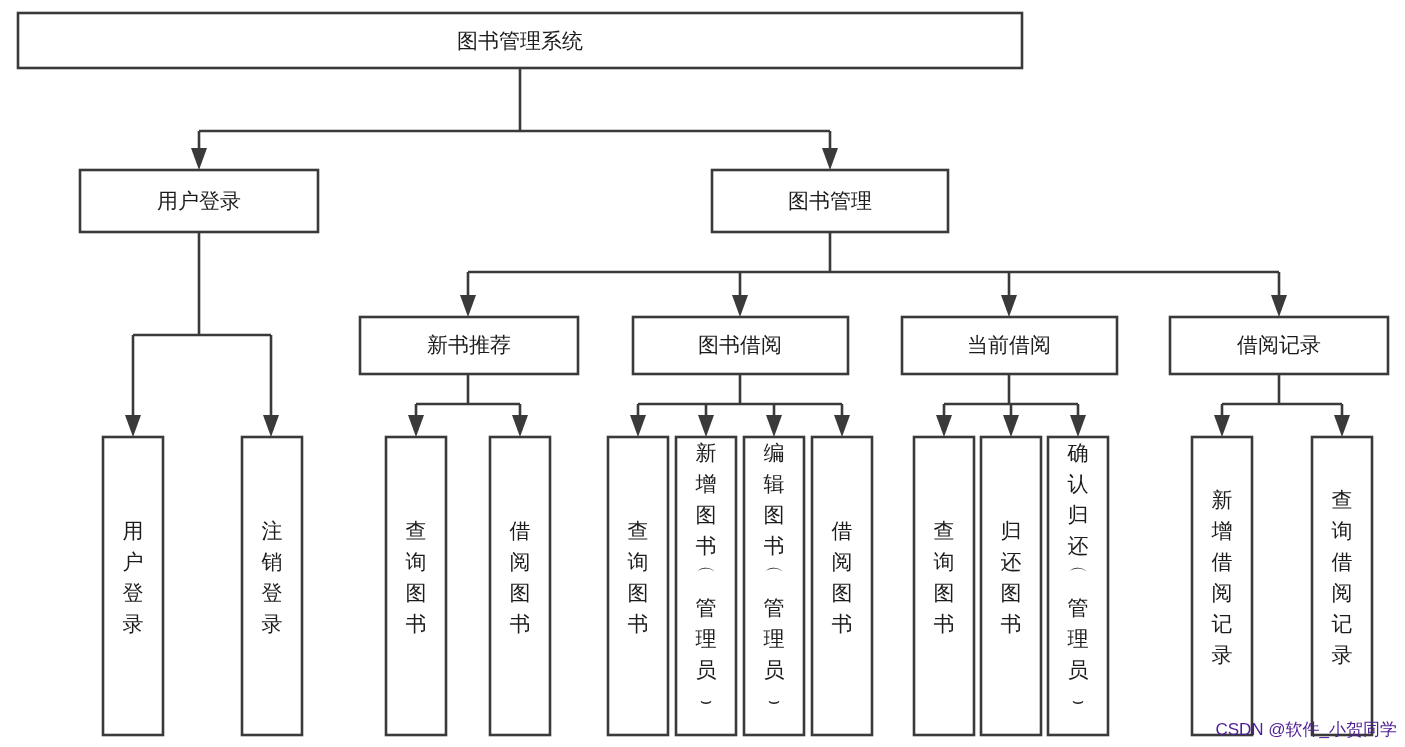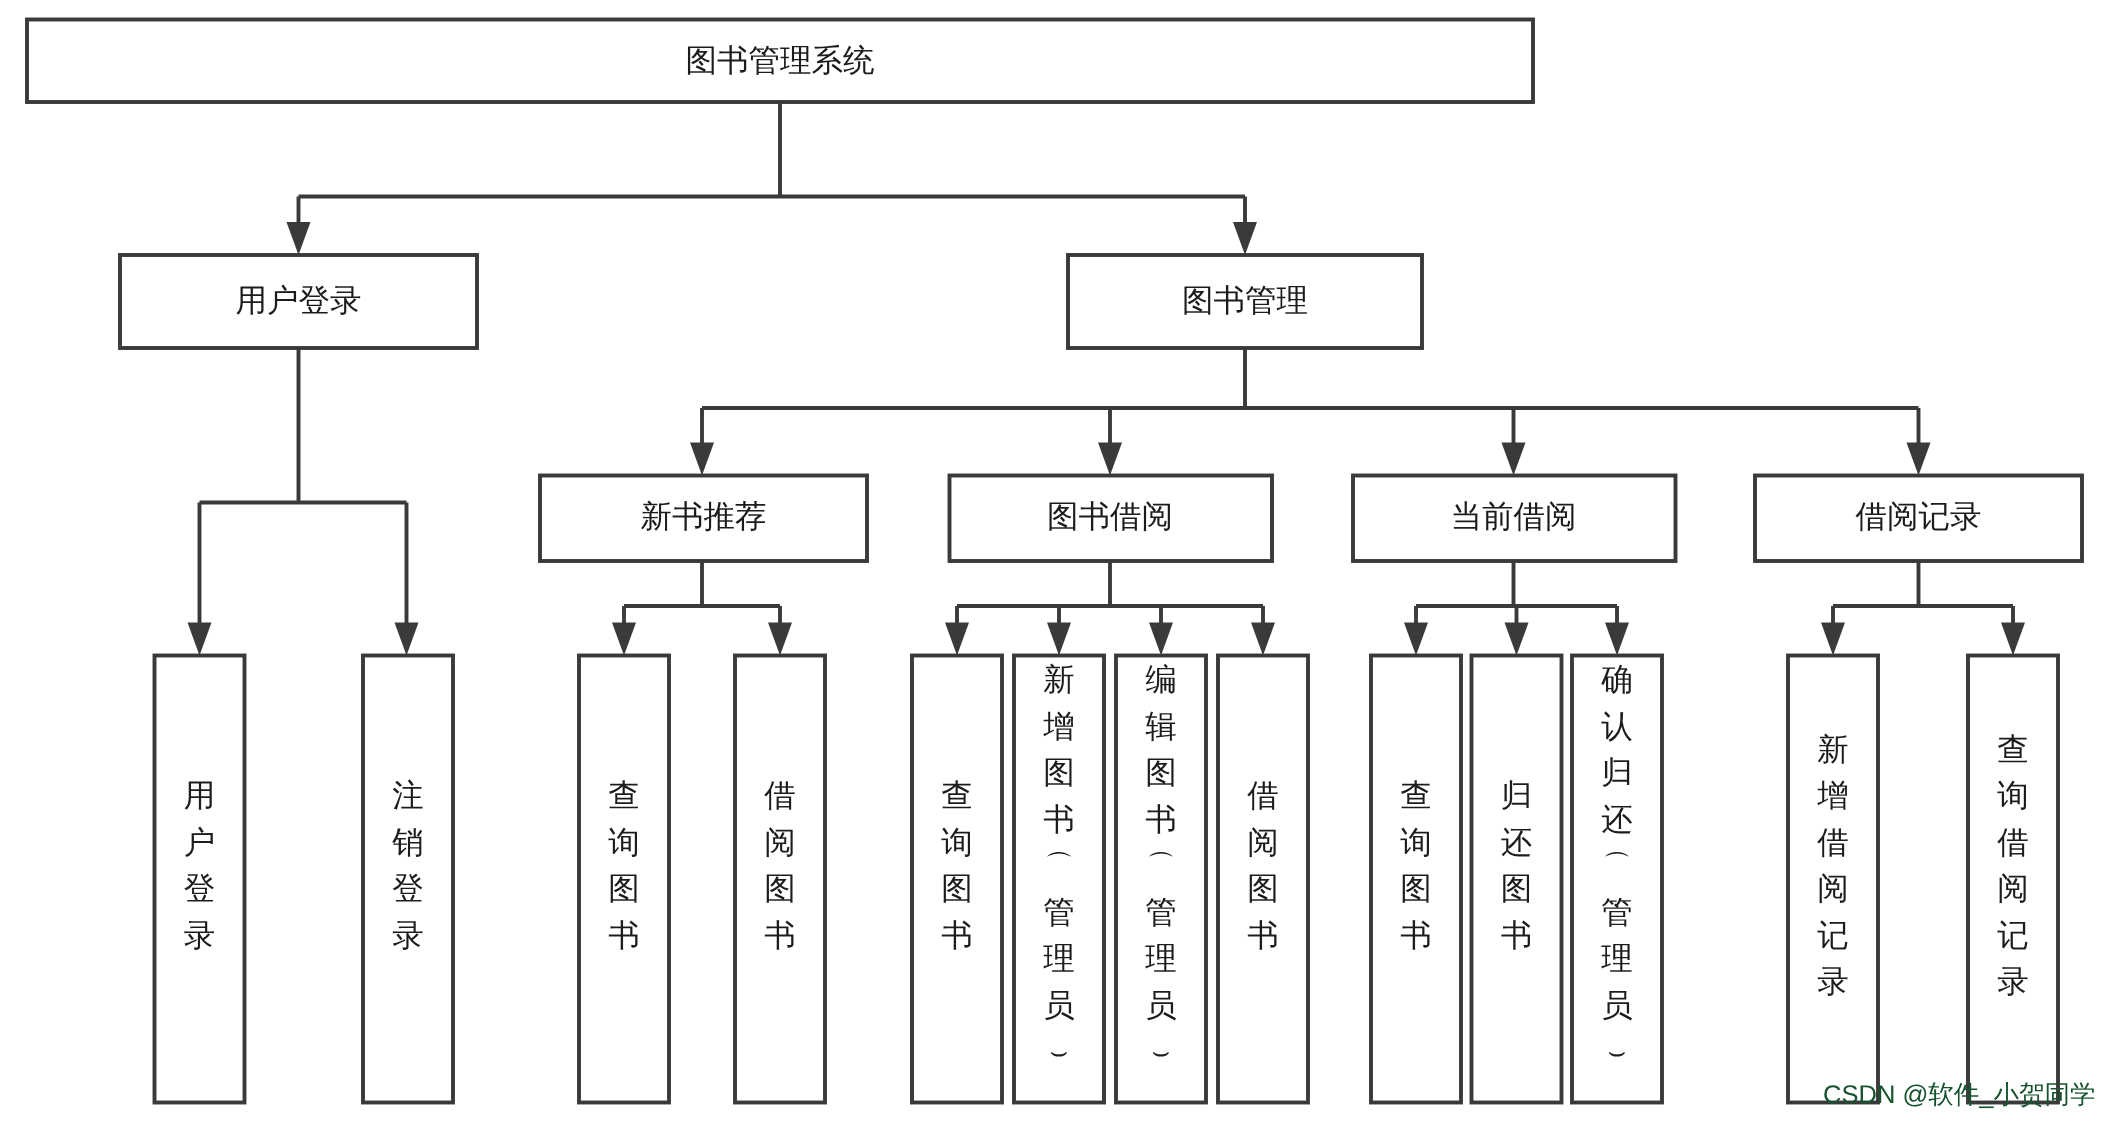--- a/index.html
+++ b/index.html
@@ -52,21 +52,21 @@
   .label-v {
     font-size: 21px;
     letter-spacing: 0px;
   }
   .watermark {
     position: absolute;
     right: 8px;
     bottom: 6px;
     font-family: "Liberation Sans", "DejaVu Sans", sans-serif;
     font-size: 17px;
-    color: #14532d;
+    color: #4c1d95;
     white-space: nowrap;
     pointer-events: none;
   }
 </style>
 </head>
 <body>
 
 <div id="diagram-root">
 
   <svg id="flow" viewBox="0 0 1405 747" xmlns="http://www.w3.org/2000/svg">

